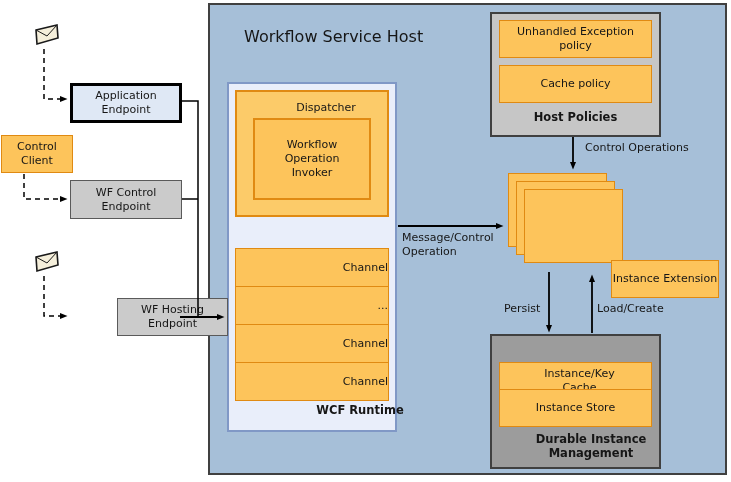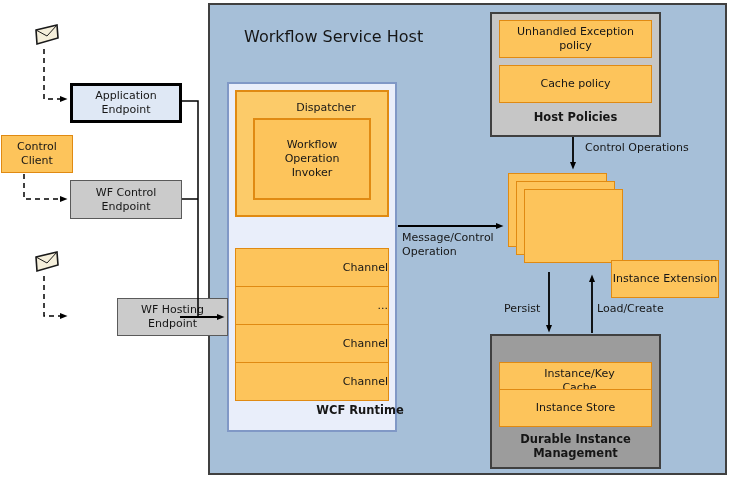--- a/index.html
+++ b/index.html
@@ -80,21 +80,21 @@
     <span>Instance Extension</span>
   </div>
 
   <div class="abs durable-box" style="left:490px;top:334px;width:171px;height:135px;"></div>
   <div class="abs orange-thin center" style="left:499px;top:362px;width:153px;height:38px;padding-left:8px;">
     <span class="mw95">Instance/Key Cache</span>
   </div>
   <div class="abs orange-thin center" style="left:499px;top:389px;width:153px;height:38px;">
     <span>Instance Store</span>
   </div>
-  <div class="abs group-label center" style="left:490px;top:432px;width:171px;">
+  <div class="abs group-label center" style="left:490px;top:432px;width:171px;justify-content:flex-end;">
     <span class="mw140">Durable Instance Management</span>
   </div>
 
   <div class="abs blue-endpoint center" style="left:70px;top:83px;width:112px;height:40px;">
     <span>Application Endpoint</span>
   </div>
   <div class="abs orange-thin center" style="left:1px;top:135px;width:72px;height:38px;">
     <span>Control Client</span>
   </div>
   <div class="abs gray-endpoint center" style="left:70px;top:180px;width:112px;height:39px;">

